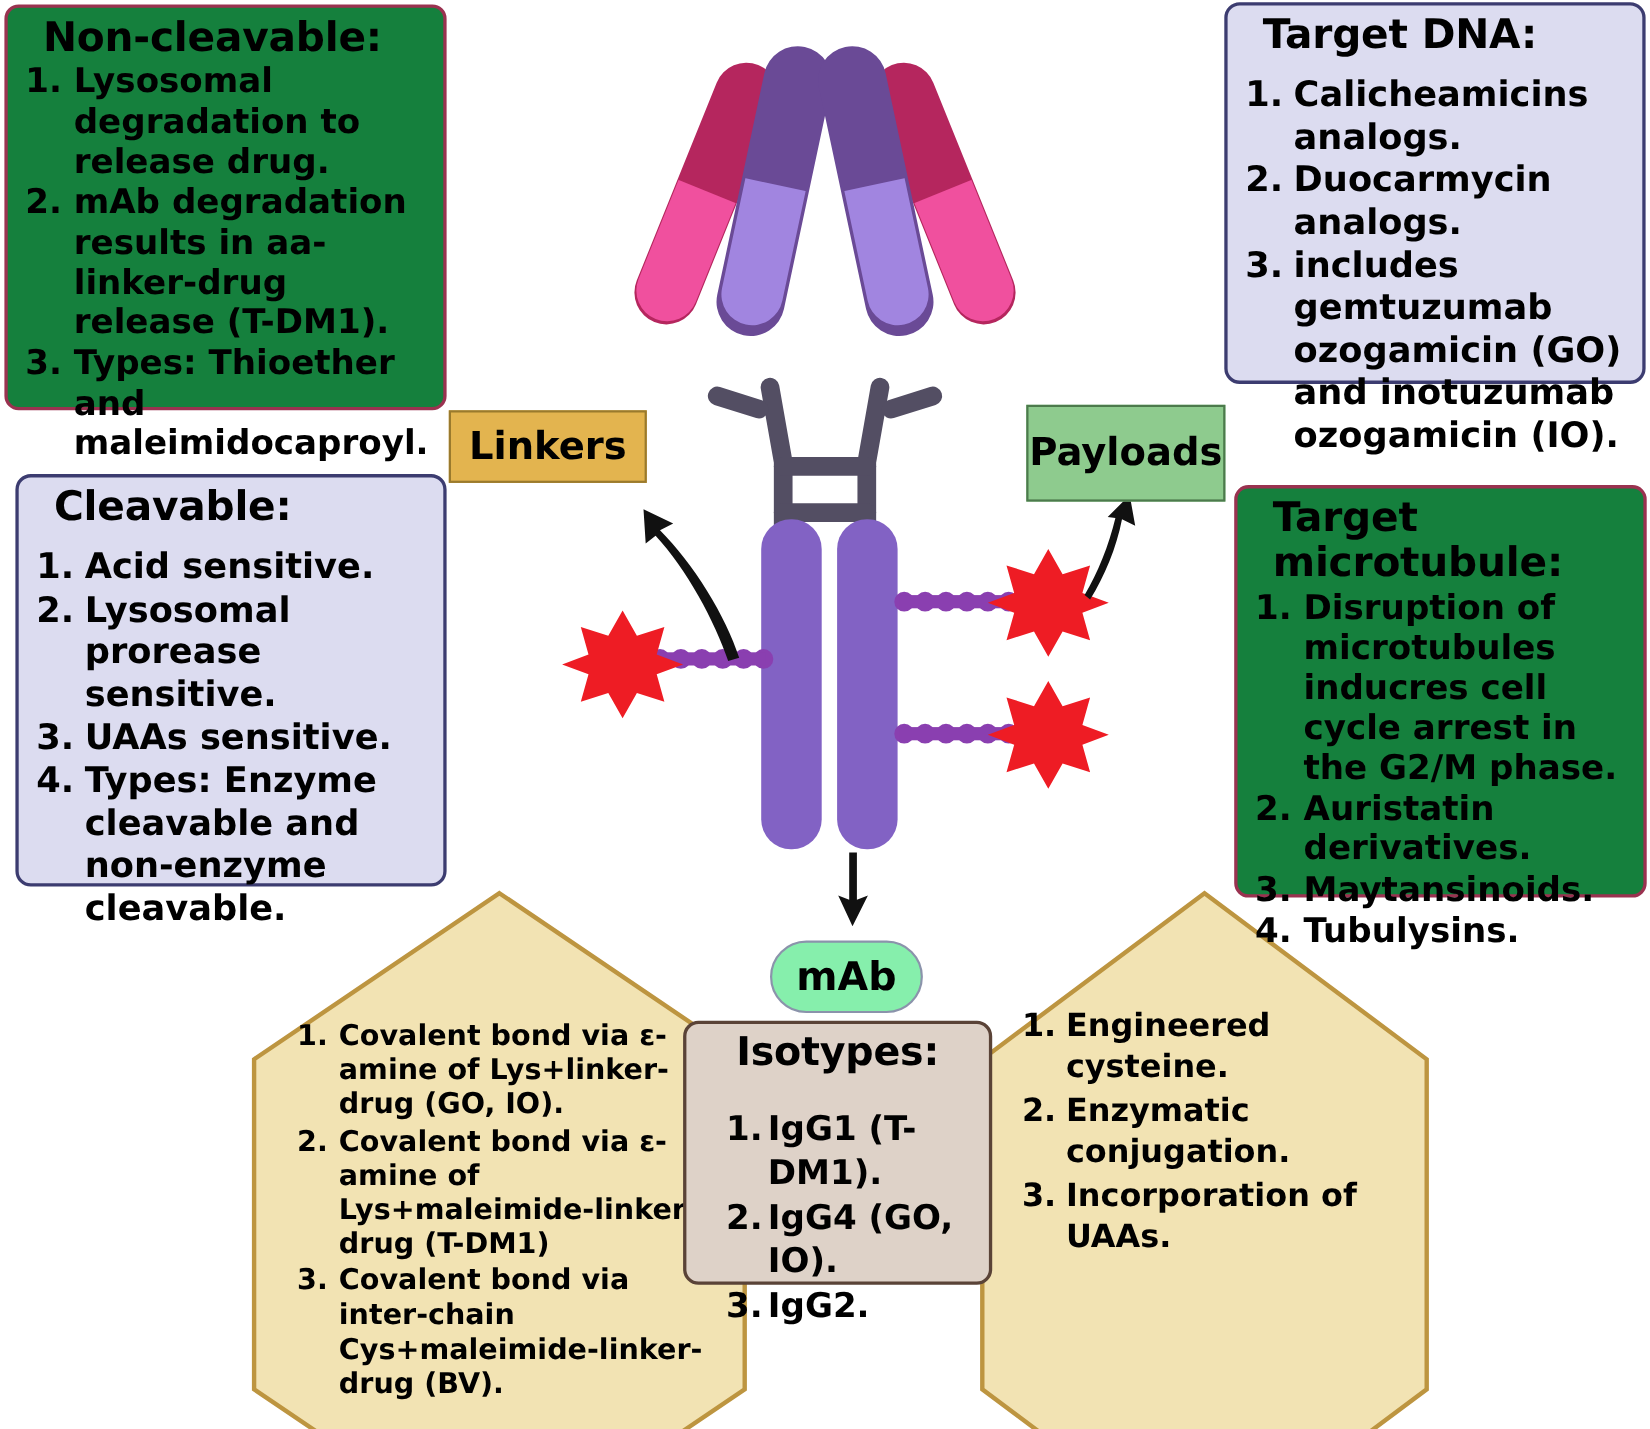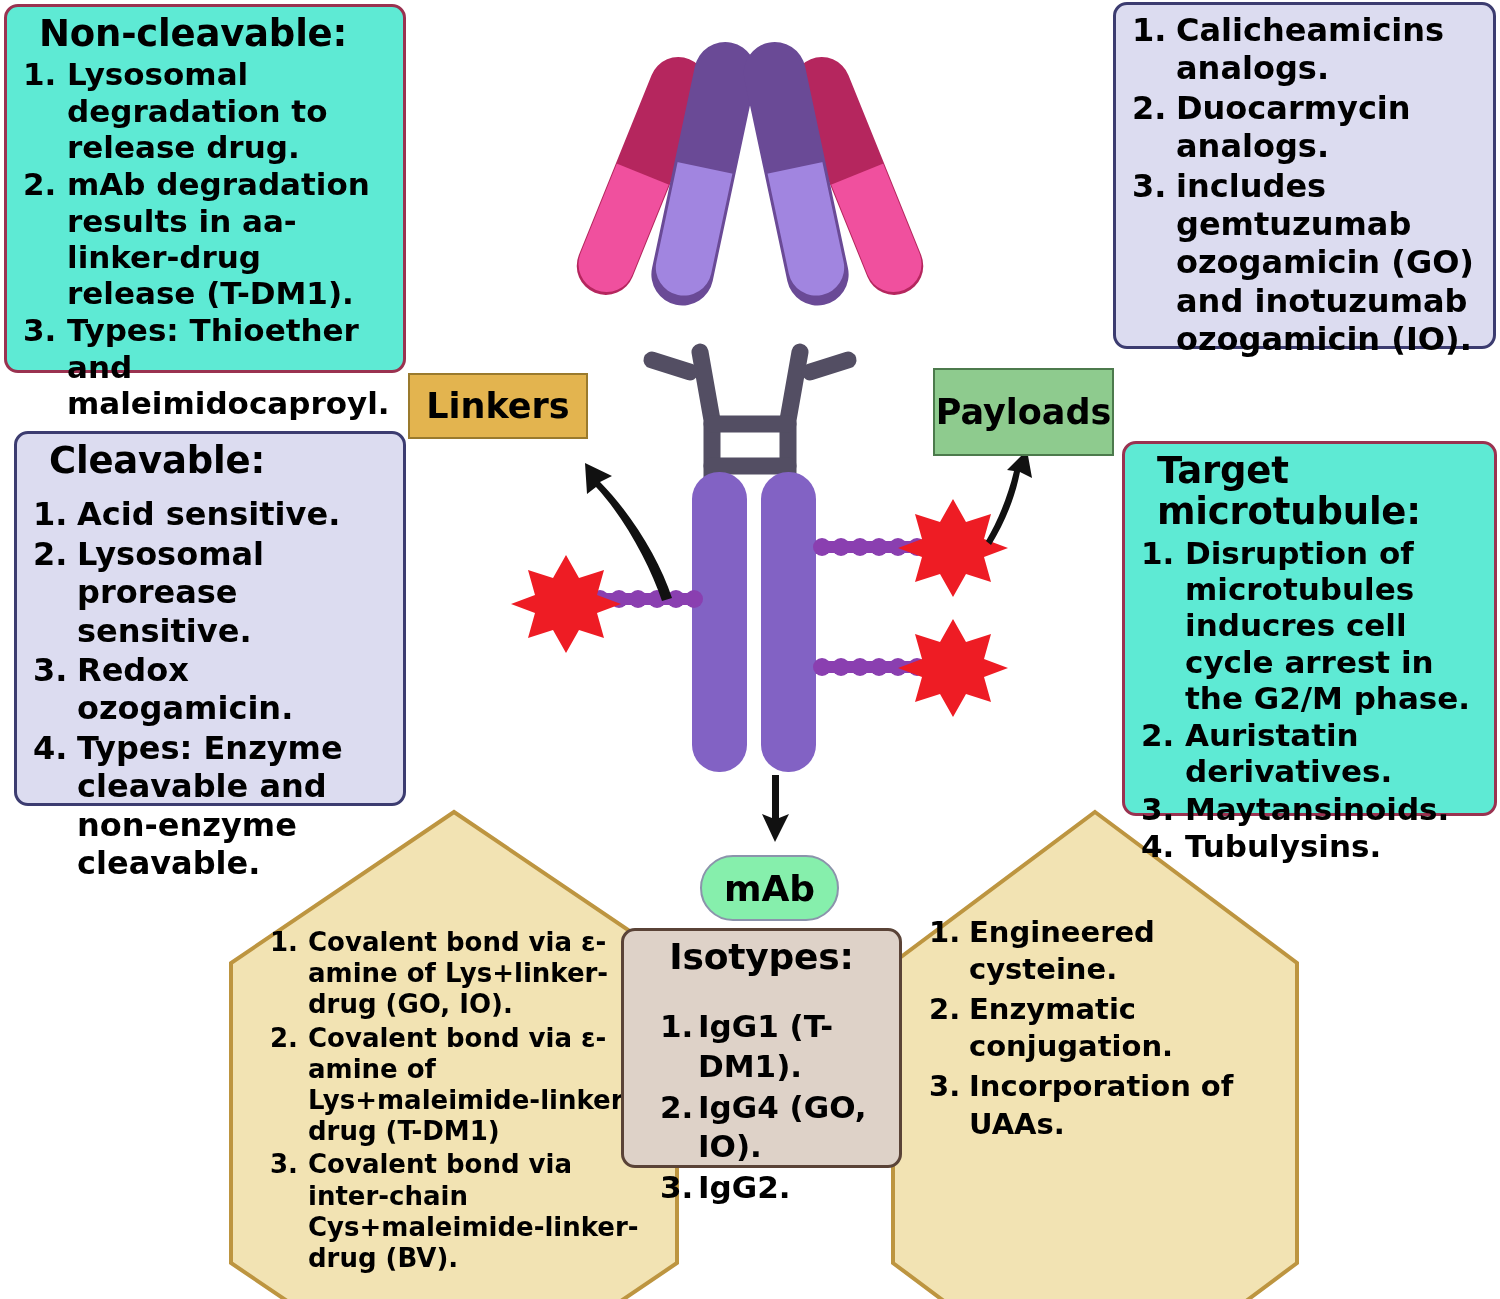--- a/index.html
+++ b/index.html
@@ -12,21 +12,21 @@
          border:3px solid #000;padding:6px 10px 6px 10px;}
   .panel .ptitle{font-size:35px;font-weight:700;line-height:1.12;
                  padding-left:22px;margin-bottom:2px;letter-spacing:-0.2px;}
   .panel ol{list-style:none;margin:0;padding:0;counter-reset:li;}
   .panel ol li{counter-increment:li;position:relative;
                font-size:31px;line-height:1.17;font-weight:600;
                padding-left:50px;margin-bottom:1px;}
   .panel ol li:before{content:counter(li) ".";position:absolute;left:6px;top:0;
                font-weight:600;}
 
-  .pink{background:#5eead4;border-color:#9a3250;}
+  .pink{background:#15803d;border-color:#9a3250;border-radius:13px;}
   .lav {background:#dcdcf0;border-color:#3c3c70;}
   .beige{background:#ded2c8;border-color:#5a4337;}
 
   
   #nonclv{left:4px;  top:4px;   width:402px; height:369px;}
   #clv   {left:14px; top:431px; width:392px; height:375px;}
   #tdna  {left:1113px;top:2px;  width:383px; height:347px;}
   #tmt   {left:1122px;top:441px;width:375px; height:375px;}
 
   #nonclv .ptitle{font-size:37px;}
@@ -193,26 +193,27 @@
       <li>mAb degradation results in aa-linker-drug release (T-DM1).</li>
       <li>Types: Thioether and maleimidocaproyl.</li>
     </ol>
   </div>
 
   <div class="panel lav" id="clv">
     <div class="ptitle">Cleavable:</div>
     <ol>
       <li>Acid sensitive.</li>
       <li>Lysosomal prorease sensitive.</li>
-      <li>Redox ozogamicin.</li>
+      <li>UAAs sensitive.</li>
       <li>Types: Enzyme cleavable and non-enzyme cleavable.</li>
     </ol>
   </div>
 
   <div class="panel lav" id="tdna">
+    <div class="ptitle">Target DNA:</div>
     <ol>
       <li>Calicheamicins analogs.</li>
       <li>Duocarmycin analogs.</li>
       <li>includes gemtuzumab ozogamicin (GO) and inotuzumab ozogamicin (IO).</li>
     </ol>
   </div>
 
   <div class="panel pink" id="tmt">
     <div class="ptitle">Target microtubule:</div>
     <ol>

